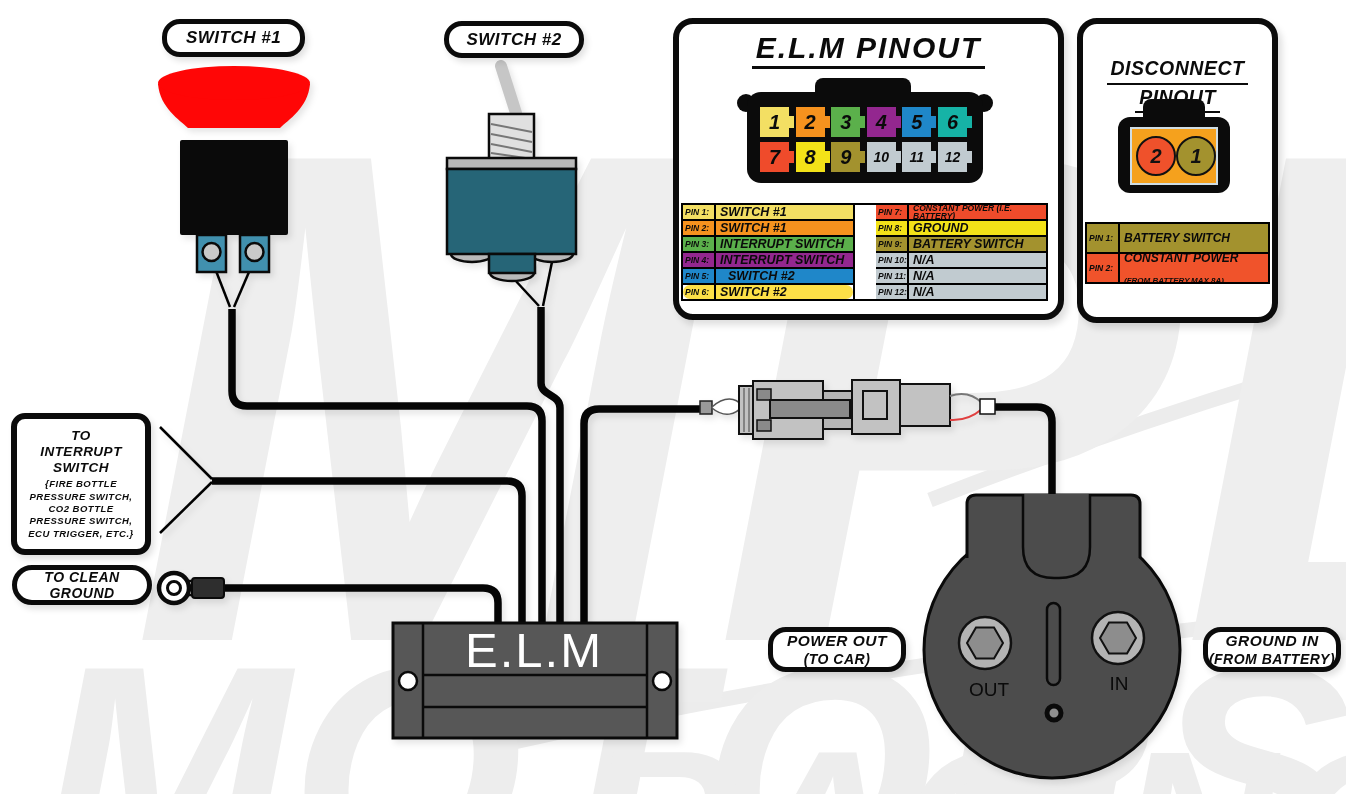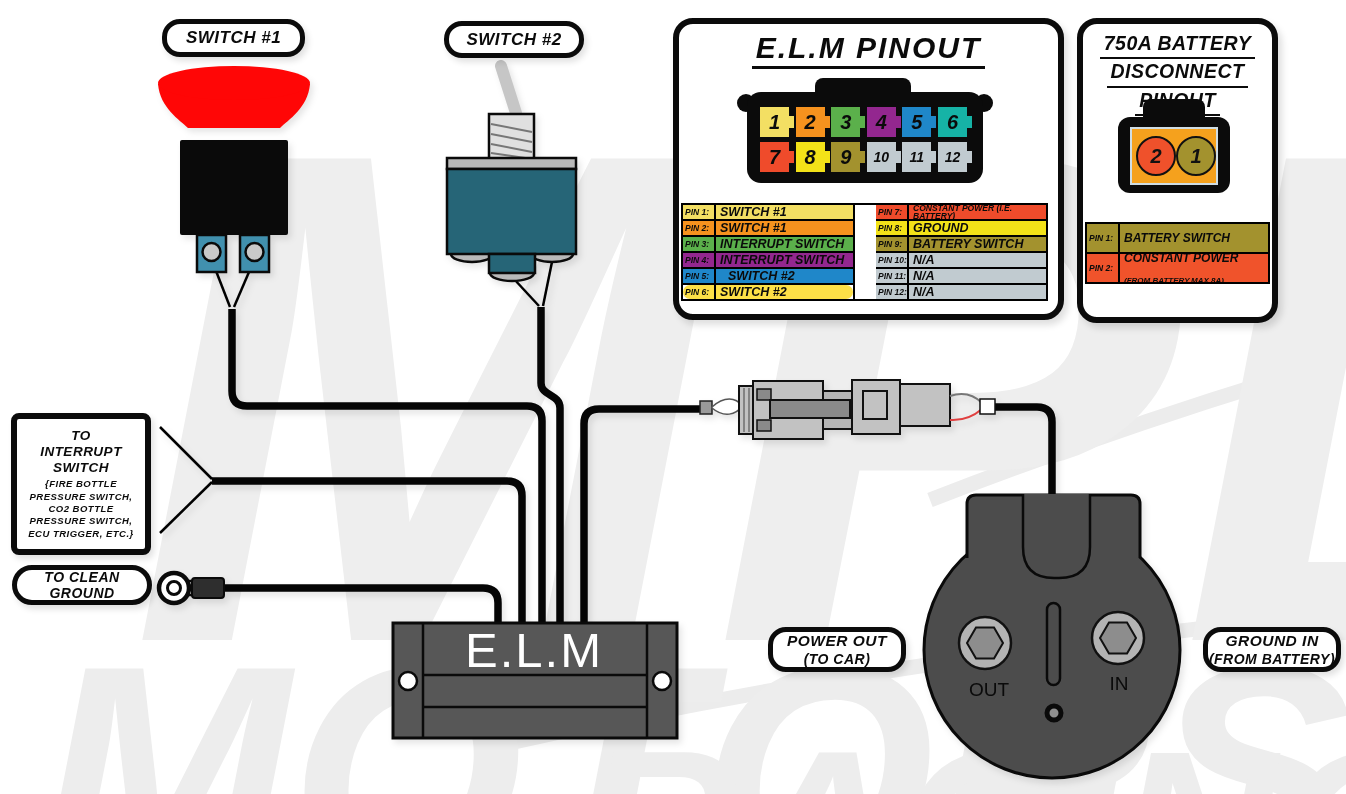--- a/index.html
+++ b/index.html
@@ -14,21 +14,21 @@
   
   .pill{
     position:absolute;z-index:2;background:#fff;border:5px solid #0b0b0b;border-radius:18px;
     display:flex;flex-direction:column;align-items:center;justify-content:center;
     font-style:italic;font-weight:bold;text-align:center;color:#0b0b0b;
     box-shadow:3px 4px 6px rgba(0,0,0,0.12);box-sizing:border-box;letter-spacing:0.5px;
   }
   .pill .sub{font-size:14px;margin-top:1px;}
   #pill-switch1{left:162px;top:19px;width:143px;height:38px;font-size:17px;}
   #pill-switch2{left:444px;top:21px;width:140px;height:37px;font-size:17px;}
-  #pill-interrupt{left:11px;top:413px;width:140px;height:142px;border-width:6px;border-radius:8px;}
+  #pill-interrupt{left:11px;top:413px;width:140px;height:142px;border-width:6px;border-radius:14px;}
   #pill-interrupt .t{font-size:13.5px;line-height:1.2;max-width:96px;}
   #pill-interrupt .n{font-size:9.5px;line-height:1.3;max-width:118px;margin-top:2px;}
   #pill-ground{left:12px;top:565px;width:140px;height:40px;font-size:14px;border-radius:20px;}
   #pill-ground .t{max-width:90px;line-height:1.15;}
   #pill-power-out{left:768px;top:627px;width:138px;height:45px;font-size:15.5px;}
   #pill-power-in{left:1203px;top:627px;width:138px;height:45px;font-size:15.5px;}
   
   .panel{
     position:absolute;z-index:2;background:#fff;border:6px solid #0b0b0b;border-radius:20px;
     box-sizing:border-box;box-shadow:4px 5px 7px rgba(0,0,0,0.13);color:#0b0b0b;
@@ -300,21 +300,21 @@
           <div class="pcell-val">
             <div>N/A</div>
           </div>
         </div>
       </div>
   </div>
 </div>
 
 <div class="panel" id="bat-panel">
   <div class="panel-title">
-    <span>750A BATTERY</span><br>
+    <br>
     <span>DISCONNECT</span><br>
     <span>PINOUT</span>
   </div>
   <div class="conn-tab" style="left:60px;top:75px;width:62px;height:20px;border-radius:8px 8px 0 0;"></div>
   <div class="conn-body" style="left:35px;top:93px;width:112px;height:76px;border-radius:12px;"></div>
   <div id="bat-face" style="position: absolute; left: 47px; top: 103px; width: 84px; height: 54px; border: 2px solid rgb(207, 221, 228); background: rgb(245, 161, 29);"></div>
   <div id="bat-circles">
       <div style="position: absolute; width: 36px; height: 36px; border-radius: 50%; border: 2px solid rgb(17, 17, 17); display: flex; align-items: center; justify-content: center; font-style: italic; font-weight: 800; font-size: 20px; color: rgb(17, 17, 17); left: 53px; top: 112px; background: rgb(239, 81, 43);">2</div>
       <div style="position: absolute; width: 36px; height: 36px; border-radius: 50%; border: 2px solid rgb(17, 17, 17); display: flex; align-items: center; justify-content: center; font-style: italic; font-weight: 800; font-size: 20px; color: rgb(17, 17, 17); left: 93px; top: 112px; background: rgb(163, 146, 46);">1</div>
     </div>

